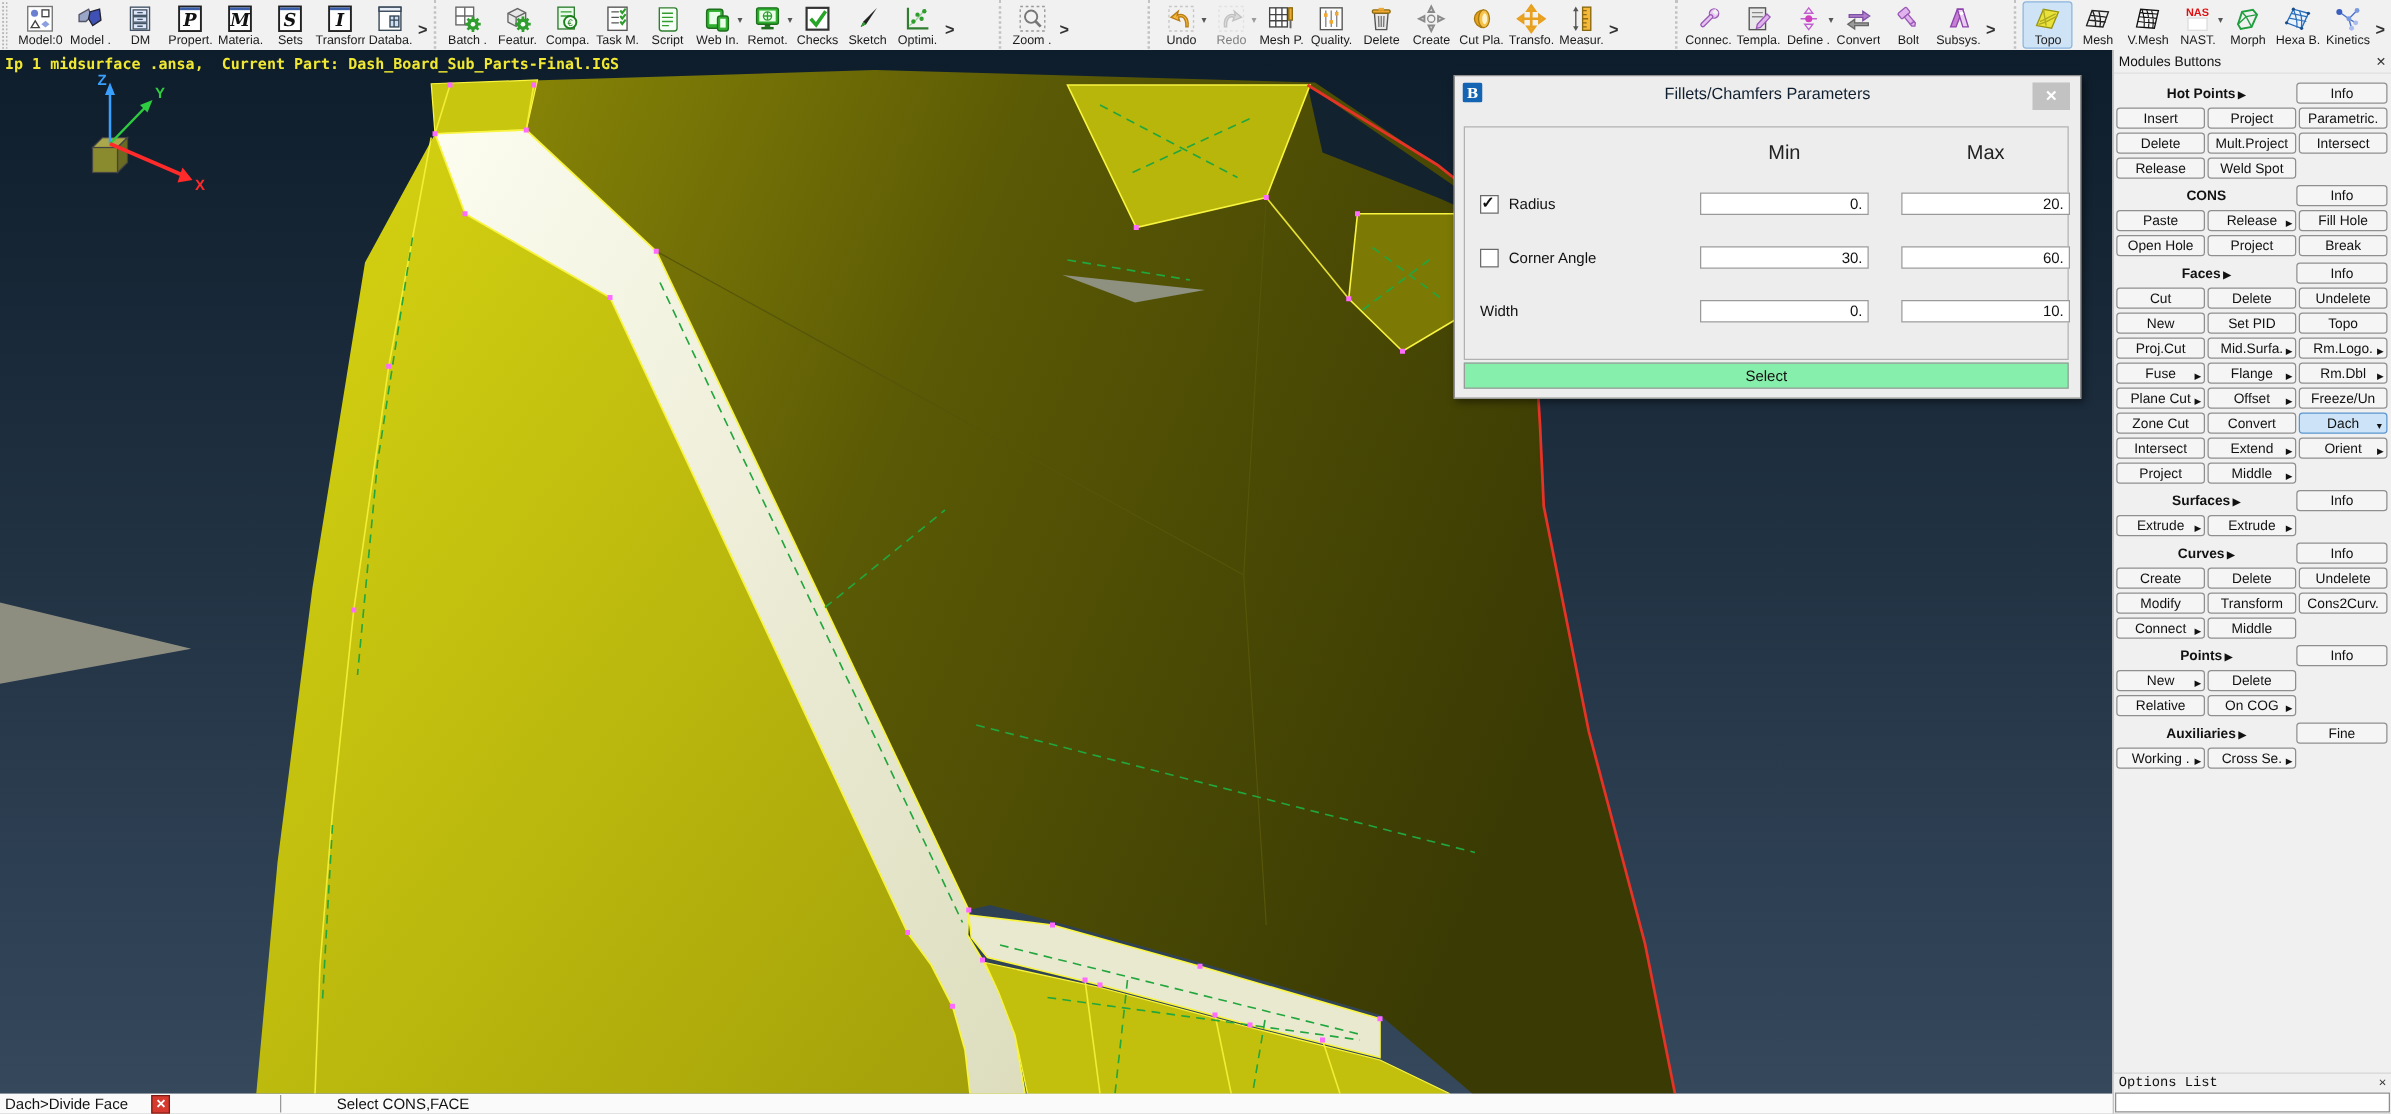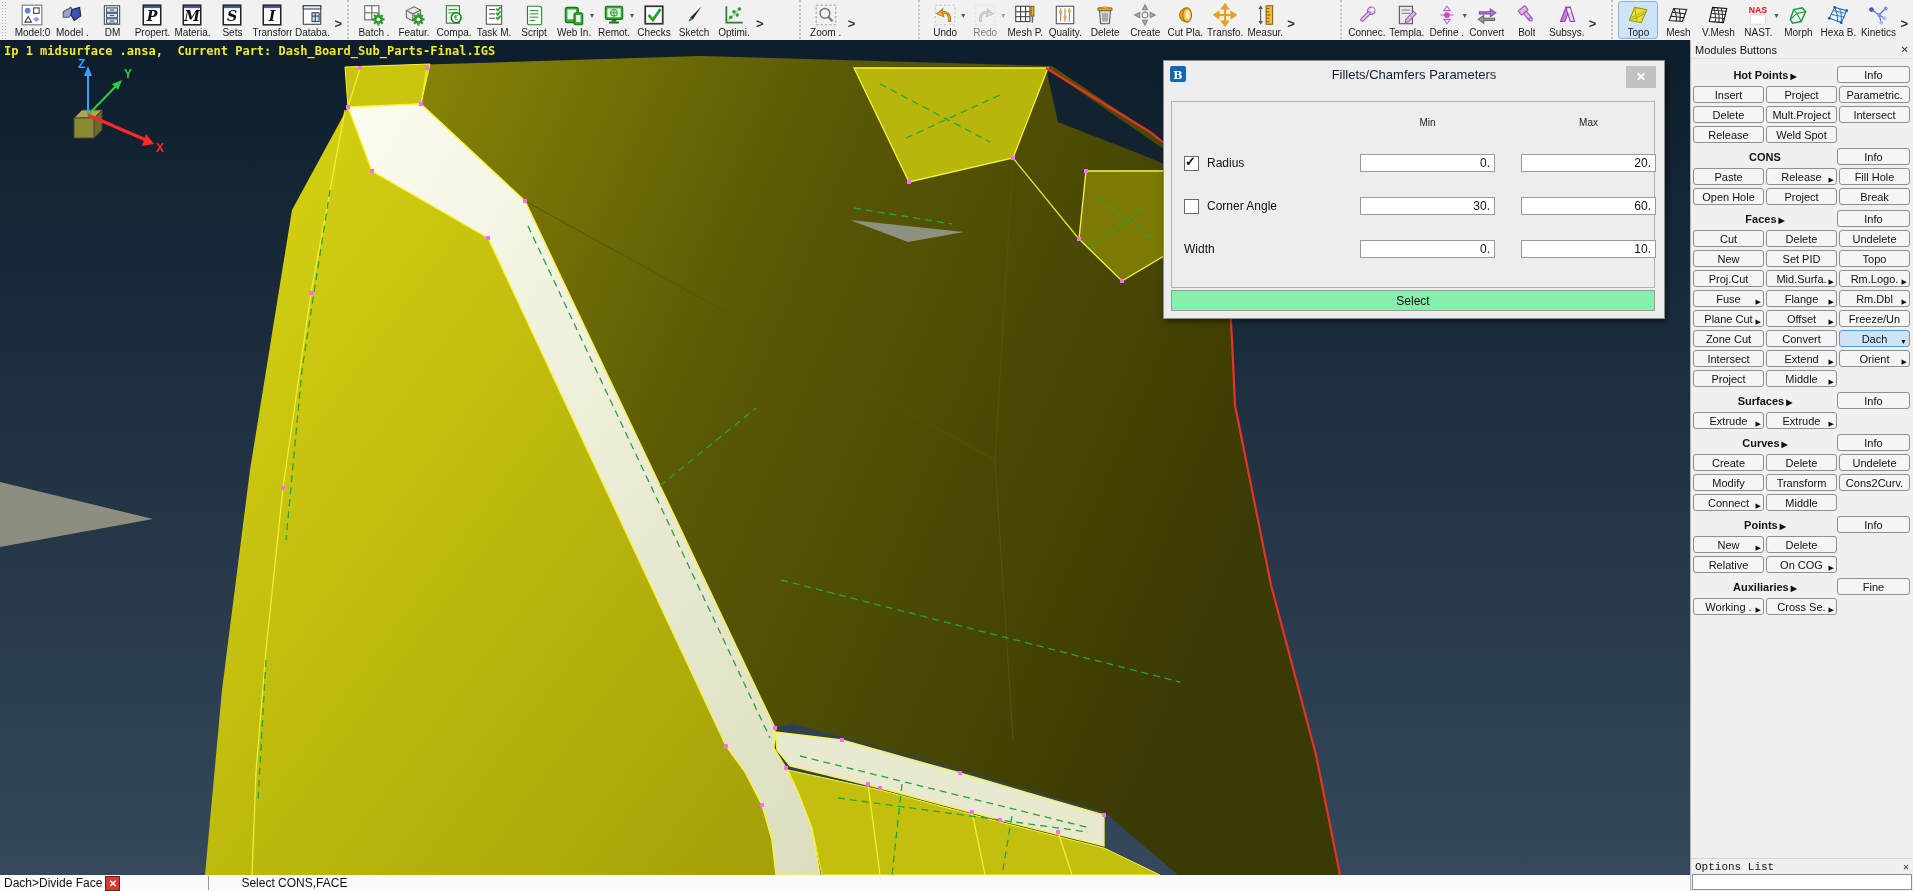--- a/index.html
+++ b/index.html
@@ -29,21 +29,21 @@
   
   #dialog{position:absolute;left:1163px;top:20px;width:500px;height:257px;background:#ededed;border:1px solid #8f8f8f;box-shadow:2px 3px 6px rgba(0,0,0,.45);font-size:12px;color:#111;}
   .dlg-title{position:relative;height:26px;display:flex;align-items:center;cursor:move;}
   .dlg-icon{width:16px;height:16px;margin-left:6px;}
   .dlg-icon svg{width:16px;height:16px;display:block;}
   .dlg-title-text{position:absolute;left:0;right:0;text-align:center;font-size:13px;color:#102030;}
   .dlg-close{position:absolute;top:5px;right:8px;width:30px;height:22px;background:#c2c2c2;border:none;color:#fff;font-size:12px;font-weight:bold;cursor:pointer;line-height:22px;text-align:center;padding:0;}
   .dlg-box{position:absolute;left:7px;right:9px;top:40px;height:185px;border:1px solid #b2b2b2;}
   .dlg-row,.dlg-hrow{display:grid;grid-template-columns:150px 135px 135px;column-gap:26px;align-items:center;padding-left:12px;}
   .dlg-hrow{margin-top:12px;height:16px;}
-  .dlg-hcell{text-align:center;font-size:10px;color:#222;}
+  .dlg-hcell{text-align:center;font-size:16px;color:#222;}
   .dlg-row{height:20px;margin-top:23px;}
   .dlg-label{display:flex;align-items:center;gap:8px;font-size:12px;color:#111;}
   .cb{width:13px;height:13px;border:1px solid #6a6a6a;background:#fff;position:relative;flex:none;cursor:pointer;}
   .cb .mk{position:absolute;left:0px;top:-3px;font-size:13px;font-weight:bold;color:#111;}
   .dlg-field{width:135px;height:18px;border:1px solid #9a9a9a;background:#fff;font-size:12px;text-align:right;padding:0 4px 0 0;box-sizing:border-box;font-family:"Liberation Sans",sans-serif;color:#111;}
   #dlg-select{position:absolute;left:7px;right:9px;bottom:7px;height:21px;background:#86efac;border:1px solid #9a9a9a;font-size:12px;cursor:pointer;color:#111;}
 
   
   #sidebar{position:absolute;left:1690px;top:40px;width:223px;height:851px;background:#f0f0f0;border-left:1px solid #b5b5b5;box-sizing:border-box;font-size:11px;}
   .sb-header{height:17px;display:flex;align-items:center;justify-content:space-between;padding:1px 4px 0 4px;color:#111;border-bottom:1px solid #e0e0e0;}
@@ -56,24 +56,24 @@
   .sb-btn{position:relative;height:17px;background:#f5f5f5;border:1px solid #8f8f8f;border-radius:3px;font-size:11px;font-family:"Liberation Sans",sans-serif;color:#111;cursor:pointer;padding:0 2px;line-height:14px;overflow:hidden;white-space:nowrap;}
   .sb-btn .arr-r{position:absolute;right:2px;top:4px;font-size:7px;}
   .sb-btn.hl{background:var(--active-button-bg);border-color:#5a96d0;}
   .sb-side{width:73px;}
   .sb-options{position:absolute;left:0;right:0;bottom:0;}
   .sb-options-head{height:15px;display:flex;align-items:center;justify-content:space-between;padding:0 4px;background:#f0f0f0;border-top:1px solid #d5d5d5;color:#111;font-family:Liberation Mono, monospace;}
   .sb-options-box{height:14px;margin:0 1px 1px 1px;background:#fff;border:1px solid #8f8f8f;}
 
   
   #statusbar{position:absolute;left:0;top:875px;width:1690px;height:16px;background:#fafafa;display:flex;align-items:center;font-size:12px;color:#111;}
-  .st-left{display:flex;align-items:center;padding-left:4px;}
+  .st-left{display:flex;align-items:center;padding-left:4px;gap:16px;}
   .red-x{display:inline-block;width:13px;height:13px;margin-left:3px;background:#d63a2f;border:1px solid #7a1a12;color:#fff;font-size:10px;font-weight:bold;line-height:13px;text-align:center;cursor:pointer;}
   .st-sep{width:1px;height:14px;background:#999;margin-left:88px;}
-  .st-hint{margin-left:32px;}
+  .st-hint{margin-left:44px;}
 </style>
 </head>
 <body>
 
 <div id="app">
 
   <header id="toolbar">
       <div class="grip"></div>
       <div class="tb-group first">
         <div class="tb-item">

